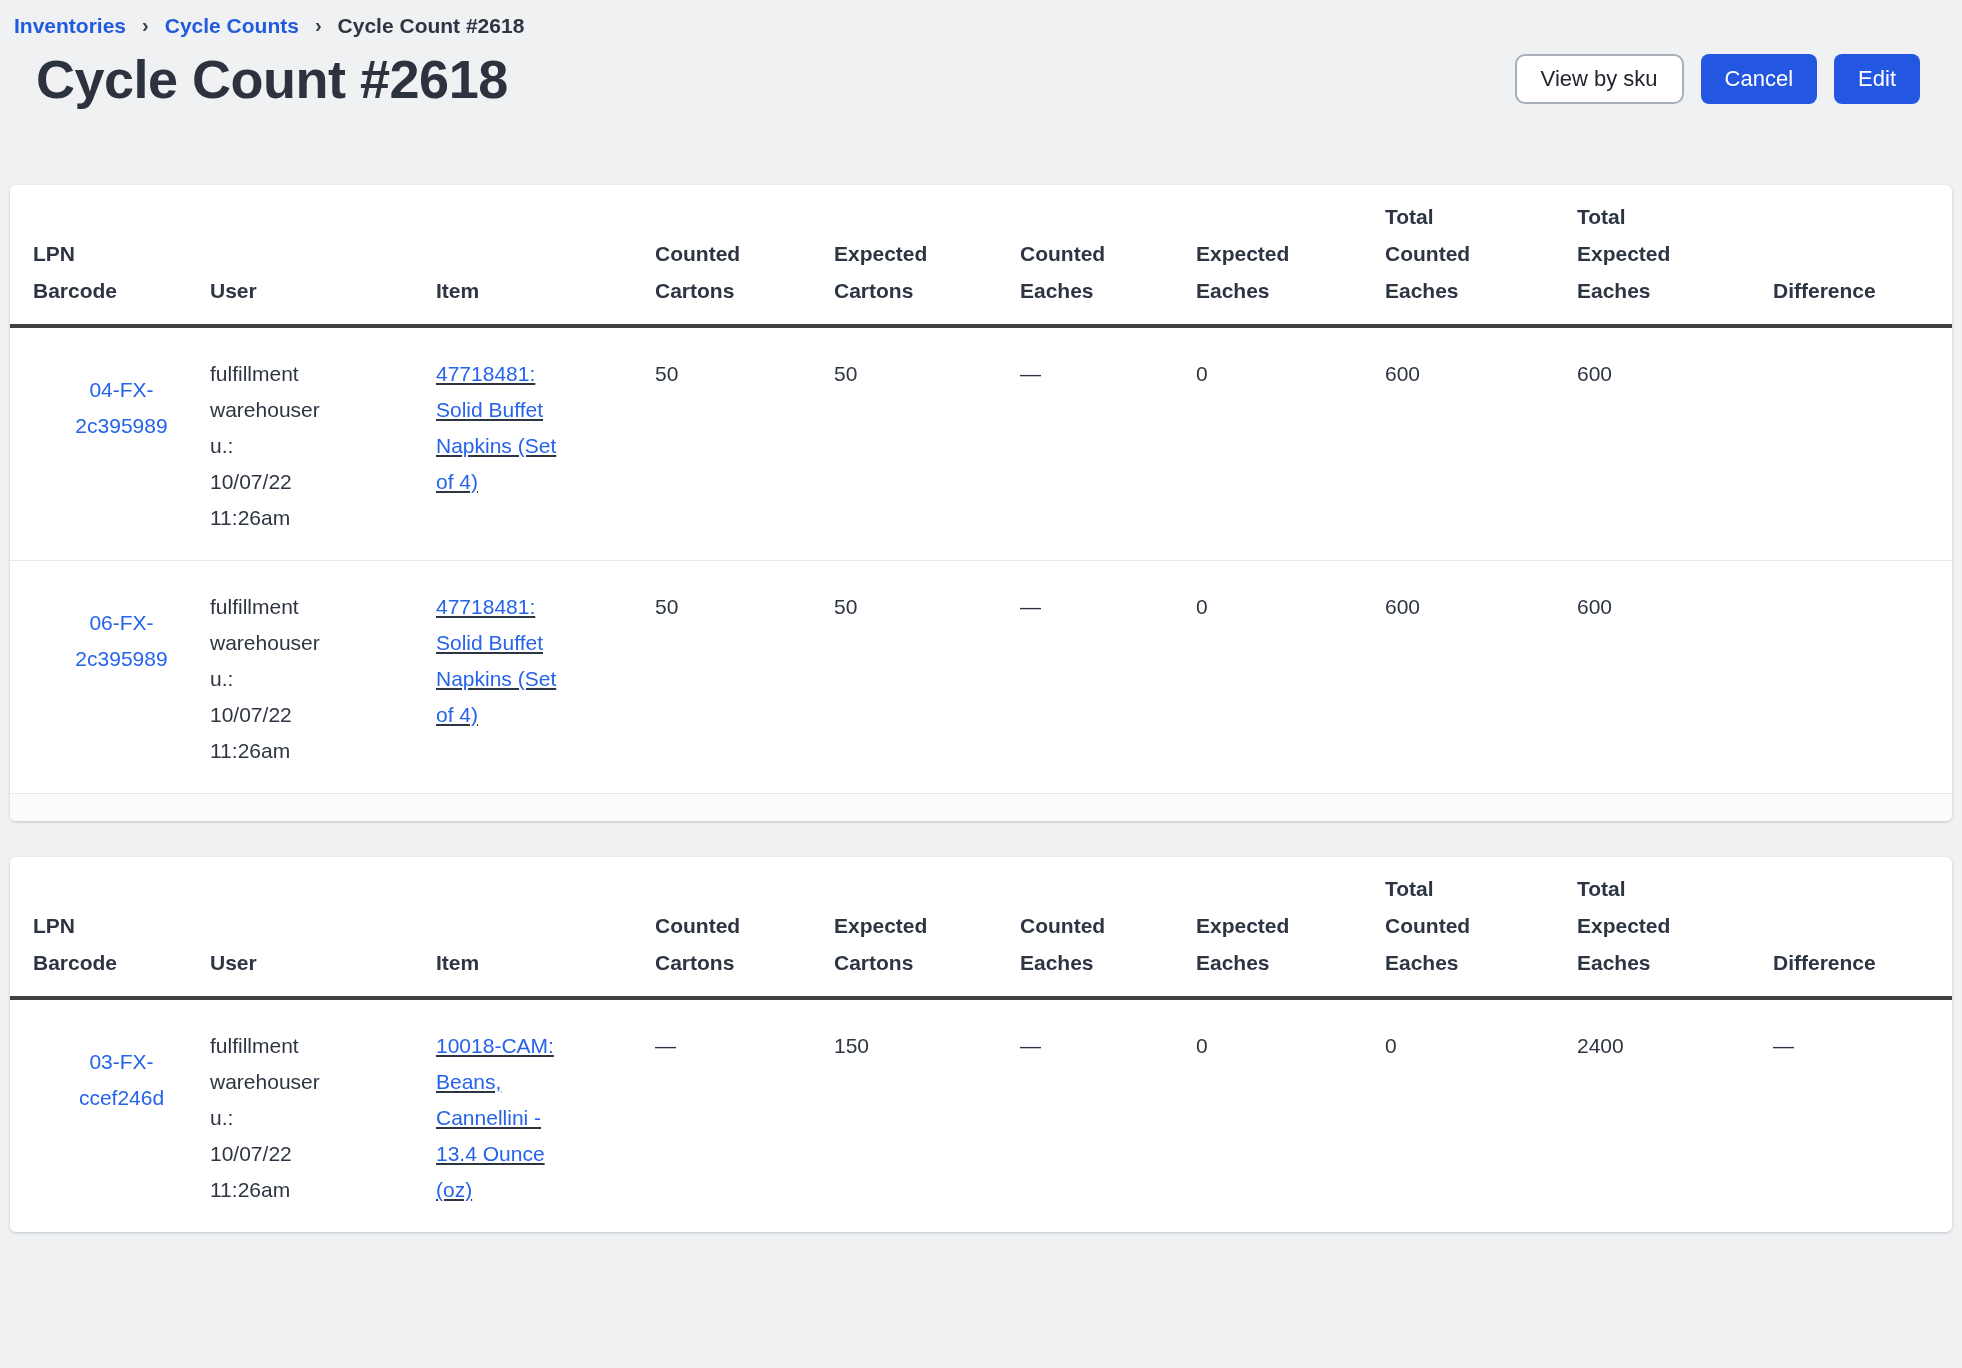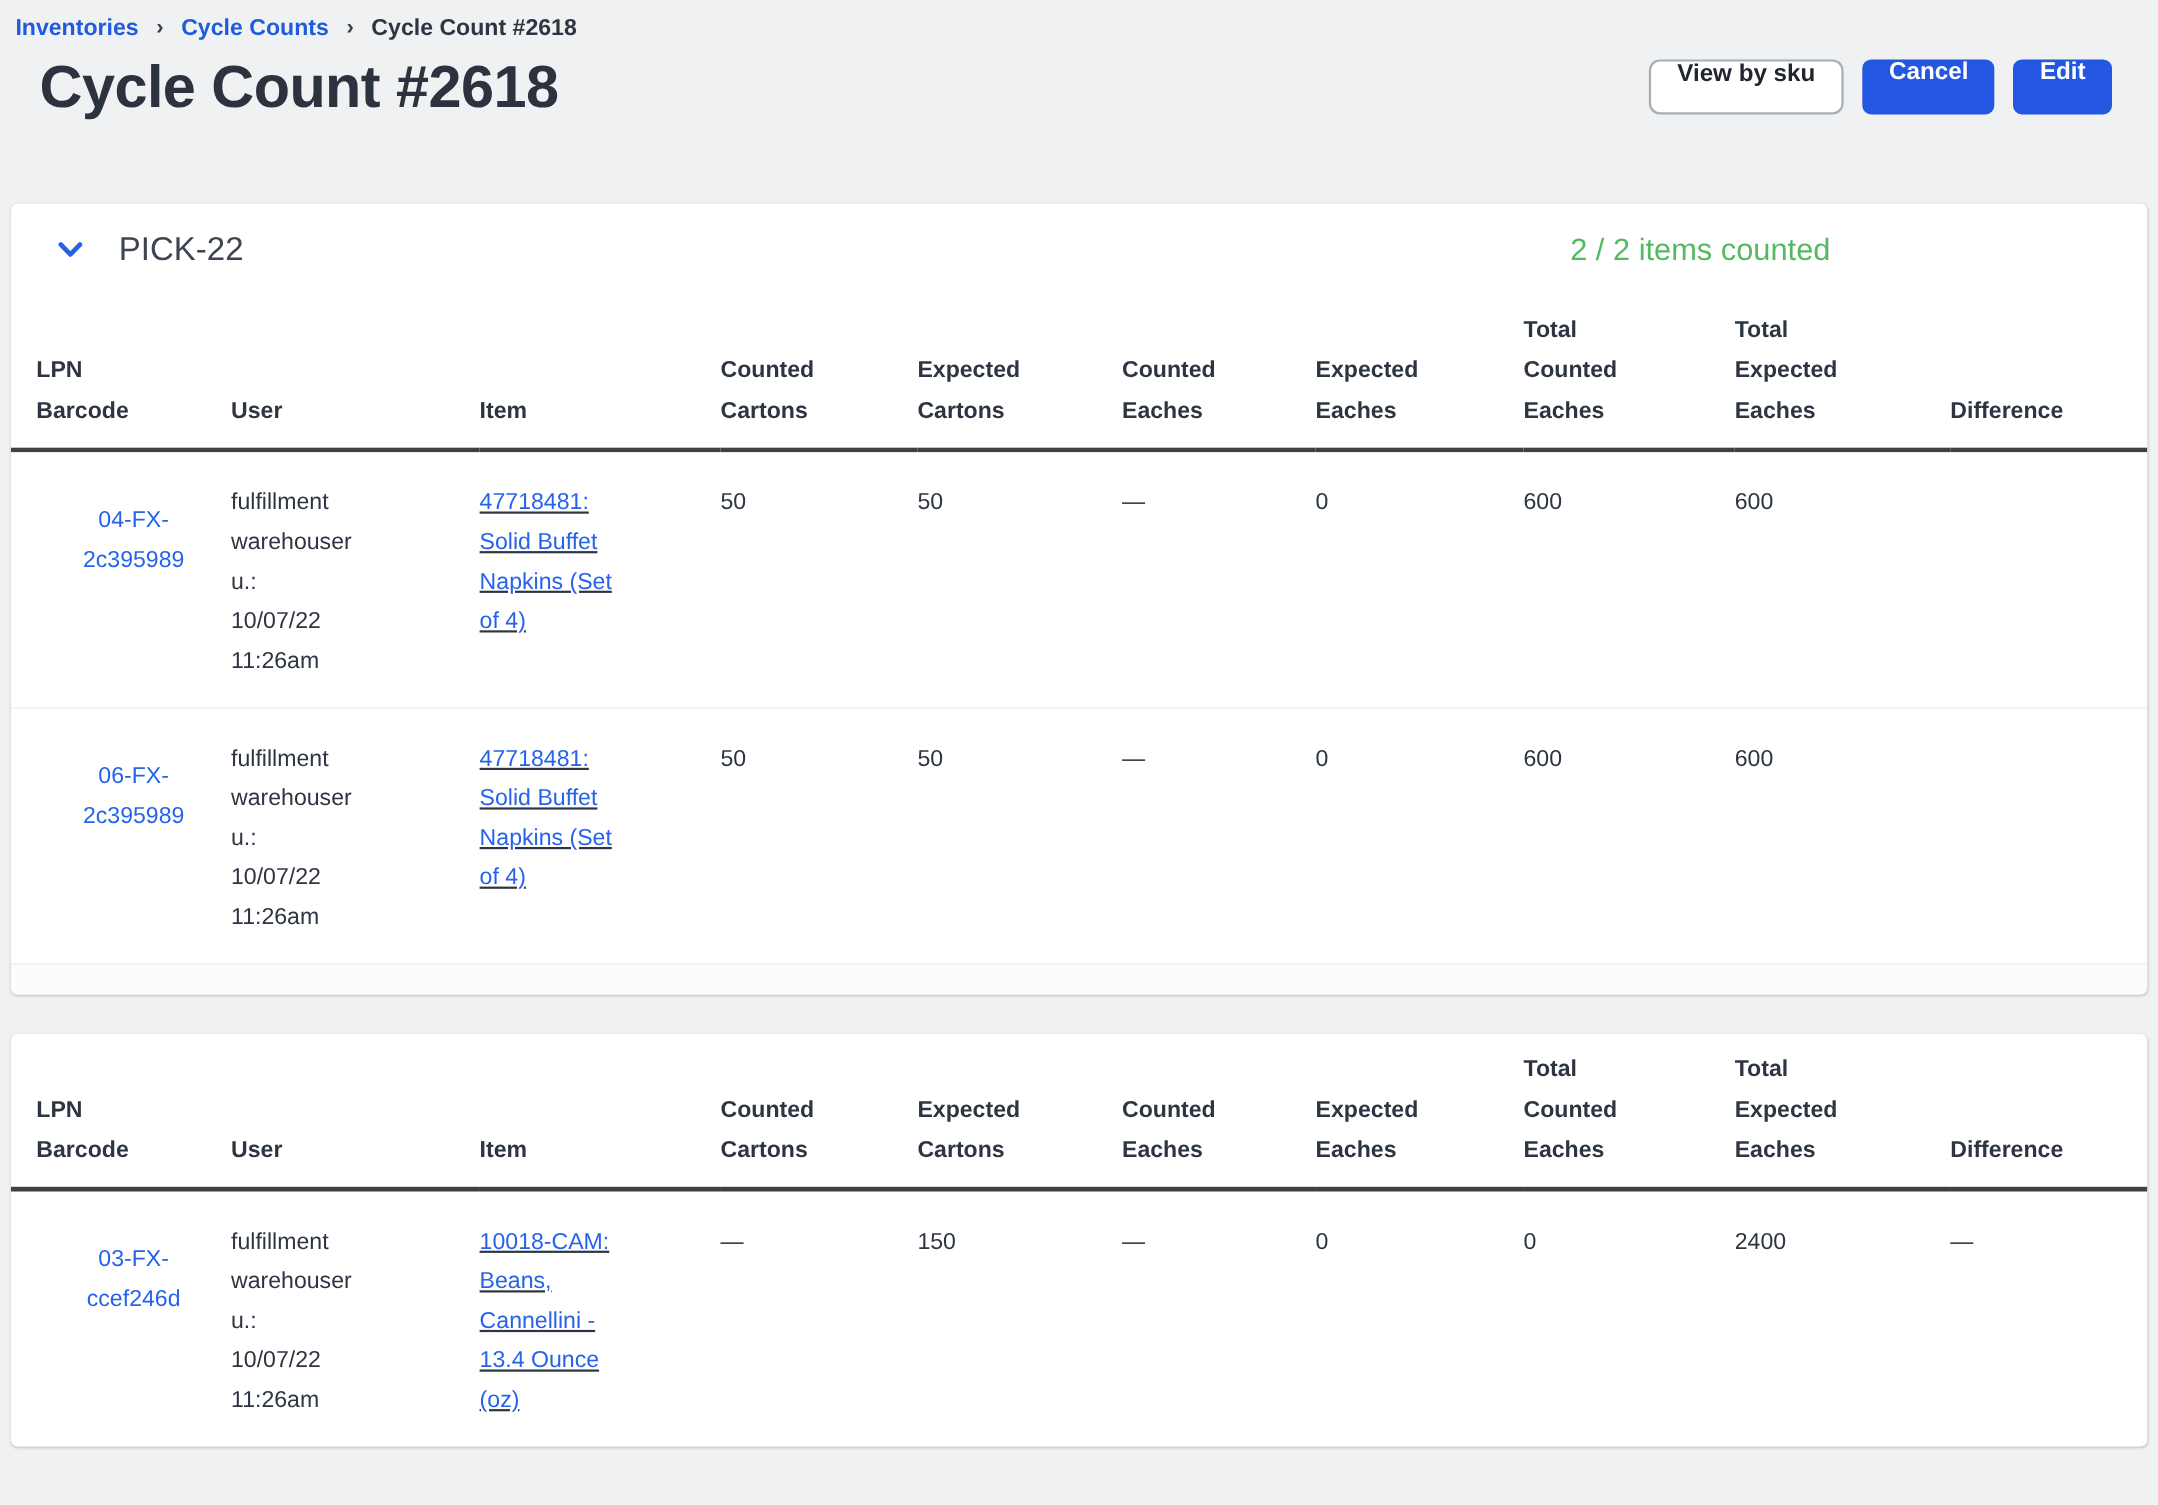--- a/index.html
+++ b/index.html
@@ -26,23 +26,23 @@
     display: flex; align-items: center;
     margin: 0 32px 73px 26px;
   }
   h1.page-title {
     font-size: 54px; font-weight: 600; color: #2c323e;
     line-height: 66px; letter-spacing: -0.5px;
   }
   .actions { margin-left: auto; display: flex; align-items: center; gap: 17px; }
   .btn {
     font-family: inherit; font-size: 22px; line-height: 1;
-    height: 50px; display: inline-flex; align-items: flex-start; gap: 12px;
+    height: 50px; display: inline-flex; align-items: center; gap: 12px;
     padding: 0 24px; border: none; border-radius: 8px; cursor: pointer;
-    font-weight: 700; white-space: nowrap;
+    font-weight: 400; white-space: nowrap;
   }
   .btn-outline { background: #ffffff; color: #21252d; border: 2px solid #a8aeb6; border-radius: 10px; }
   .btn-gray { background: #d8dbe0; color: #2b3240; }
   .btn-blue { background: #2457e1; color: #ffffff; }
   .btn svg { flex: 0 0 auto; }
 
   
   #sections { margin-top: 0; }
   .card {
     background: #ffffff; border-radius: 6px;
@@ -105,147 +105,20 @@
     <button class="btn btn-blue">
       <span>Cancel</span>
     </button>
     <button class="btn btn-blue">
       <span>Edit</span>
     </button>
   </div>
 </div>
 
 <div id="sections">
-  <section class="card">
-    <div class="card-header">
-      <button class="chevron-btn">
-        <svg width="32" height="32" viewBox="0 0 24 24" fill="none">
-          <polyline points="5.5 8.5 12 15.2 18.5 8.5" stroke="#2563eb" stroke-width="3.2" stroke-linecap="round" stroke-linejoin="round"></polyline>
-        </svg>
-      </button>
-      <span class="section-title">PICK-22</span>
-      <span class="section-status" style="color: rgb(85, 184, 98);">2 / 2 items counted</span>
-    </div>
-    <table>
-      <colgroup>
-        <col style="width:200px">
-          <col style="width:226px">
-          <col style="width:219px">
-        <col style="width:179px">
-          <col style="width:186px">
-          <col style="width:176px">
-        <col style="width:189px">
-          <col style="width:192px">
-          <col style="width:196px">
-        <col>
-      </colgroup>
-      <thead>
-          <tr>
-            <th>
-              <div class="th-inner">LPN Barcode</div>
-            </th>
-            <th>
-              <div class="th-inner">User</div>
-            </th>
-            <th>
-              <div class="th-inner">Item</div>
-            </th>
-            <th>
-              <div class="th-inner">Counted Cartons</div>
-            </th>
-            <th>
-              <div class="th-inner">Expected Cartons</div>
-            </th>
-            <th>
-              <div class="th-inner">Counted Eaches</div>
-            </th>
-            <th>
-              <div class="th-inner">Expected Eaches</div>
-            </th>
-            <th>
-              <div class="th-inner">Total Counted Eaches</div>
-            </th>
-            <th>
-              <div class="th-inner">Total Expected Eaches</div>
-            </th>
-            <th>
-              <div class="th-inner">Difference</div>
-            </th>
-          </tr>
-        </thead>
-      <tbody>
-          <tr>
-            <td class="col-lpn_barcode">
-              <div class="cell-inner"><a href="#">04-FX-2c395989</a></div>
-            </td>
-            <td class="col-user">
-              <div class="cell-inner">fulfillment warehouser u.: 10/07/22 11:26am</div>
-            </td>
-            <td class="col-item">
-              <div class="cell-inner"><a href="#">47718481: Solid Buffet Napkins (Set of 4)</a></div>
-            </td>
-            <td class="col-counted_cartons">
-              <div class="cell-inner">50</div>
-            </td>
-            <td class="col-expected_cartons">
-              <div class="cell-inner">50</div>
-            </td>
-            <td class="col-counted_eaches">
-              <div class="cell-inner">—</div>
-            </td>
-            <td class="col-expected_eaches">
-              <div class="cell-inner">0</div>
-            </td>
-            <td class="col-total_counted_eaches">
-              <div class="cell-inner">600</div>
-            </td>
-            <td class="col-total_expected_eaches">
-              <div class="cell-inner">600</div>
-            </td>
-            <td class="col-difference">
-              <div class="cell-inner"></div>
-            </td>
-          </tr>
-          <tr>
-            <td class="col-lpn_barcode">
-              <div class="cell-inner"><a href="#">06-FX-2c395989</a></div>
-            </td>
-            <td class="col-user">
-              <div class="cell-inner">fulfillment warehouser u.: 10/07/22 11:26am</div>
-            </td>
-            <td class="col-item">
-              <div class="cell-inner"><a href="#">47718481: Solid Buffet Napkins (Set of 4)</a></div>
-            </td>
-            <td class="col-counted_cartons">
-              <div class="cell-inner">50</div>
-            </td>
-            <td class="col-expected_cartons">
-              <div class="cell-inner">50</div>
-            </td>
-            <td class="col-counted_eaches">
-              <div class="cell-inner">—</div>
-            </td>
-            <td class="col-expected_eaches">
-              <div class="cell-inner">0</div>
-            </td>
-            <td class="col-total_counted_eaches">
-              <div class="cell-inner">600</div>
-            </td>
-            <td class="col-total_expected_eaches">
-              <div class="cell-inner">600</div>
-            </td>
-            <td class="col-difference">
-              <div class="cell-inner"></div>
-            </td>
-          </tr>
-        </tbody>
-    </table>
-    <div class="card-footer"></div>
-  </section>
-
   <section class="card">
     <table>
       <colgroup>
         <col style="width:200px">
           <col style="width:226px">
           <col style="width:219px">
         <col style="width:179px">
           <col style="width:186px">
           <col style="width:176px">
         <col style="width:189px">
@@ -283,26 +156,144 @@
               <div class="th-inner">Total Expected Eaches</div>
             </th>
             <th>
               <div class="th-inner">Difference</div>
             </th>
           </tr>
         </thead>
       <tbody>
           <tr>
             <td class="col-lpn_barcode">
-              <div class="cell-inner"><a href="#">03-FX-ccef246d</a></div>
+              <div class="cell-inner"><a href="#">04-FX-2c395989</a></div>
             </td>
             <td class="col-user">
               <div class="cell-inner">fulfillment warehouser u.: 10/07/22 11:26am</div>
             </td>
             <td class="col-item">
+              <div class="cell-inner"><a href="#">47718481: Solid Buffet Napkins (Set of 4)</a></div>
+            </td>
+            <td class="col-counted_cartons">
+              <div class="cell-inner">50</div>
+            </td>
+            <td class="col-expected_cartons">
+              <div class="cell-inner">50</div>
+            </td>
+            <td class="col-counted_eaches">
+              <div class="cell-inner">—</div>
+            </td>
+            <td class="col-expected_eaches">
+              <div class="cell-inner">0</div>
+            </td>
+            <td class="col-total_counted_eaches">
+              <div class="cell-inner">600</div>
+            </td>
+            <td class="col-total_expected_eaches">
+              <div class="cell-inner">600</div>
+            </td>
+            <td class="col-difference">
+              <div class="cell-inner"></div>
+            </td>
+          </tr>
+          <tr>
+            <td class="col-lpn_barcode">
+              <div class="cell-inner"><a href="#">06-FX-2c395989</a></div>
+            </td>
+            <td class="col-user">
+              <div class="cell-inner">fulfillment warehouser u.: 10/07/22 11:26am</div>
+            </td>
+            <td class="col-item">
+              <div class="cell-inner"><a href="#">47718481: Solid Buffet Napkins (Set of 4)</a></div>
+            </td>
+            <td class="col-counted_cartons">
+              <div class="cell-inner">50</div>
+            </td>
+            <td class="col-expected_cartons">
+              <div class="cell-inner">50</div>
+            </td>
+            <td class="col-counted_eaches">
+              <div class="cell-inner">—</div>
+            </td>
+            <td class="col-expected_eaches">
+              <div class="cell-inner">0</div>
+            </td>
+            <td class="col-total_counted_eaches">
+              <div class="cell-inner">600</div>
+            </td>
+            <td class="col-total_expected_eaches">
+              <div class="cell-inner">600</div>
+            </td>
+            <td class="col-difference">
+              <div class="cell-inner"></div>
+            </td>
+          </tr>
+        </tbody>
+    </table>
+    <div class="card-footer"></div>
+  </section>
+
+  <section class="card">
+    <table>
+      <colgroup>
+        <col style="width:200px">
+          <col style="width:226px">
+          <col style="width:219px">
+        <col style="width:179px">
+          <col style="width:186px">
+          <col style="width:176px">
+        <col style="width:189px">
+          <col style="width:192px">
+          <col style="width:196px">
+        <col>
+      </colgroup>
+      <thead>
+          <tr>
+            <th>
+              <div class="th-inner">LPN Barcode</div>
+            </th>
+            <th>
+              <div class="th-inner">User</div>
+            </th>
+            <th>
+              <div class="th-inner">Item</div>
+            </th>
+            <th>
+              <div class="th-inner">Counted Cartons</div>
+            </th>
+            <th>
+              <div class="th-inner">Expected Cartons</div>
+            </th>
+            <th>
+              <div class="th-inner">Counted Eaches</div>
+            </th>
+            <th>
+              <div class="th-inner">Expected Eaches</div>
+            </th>
+            <th>
+              <div class="th-inner">Total Counted Eaches</div>
+            </th>
+            <th>
+              <div class="th-inner">Total Expected Eaches</div>
+            </th>
+            <th>
+              <div class="th-inner">Difference</div>
+            </th>
+          </tr>
+        </thead>
+      <tbody>
+          <tr>
+            <td class="col-lpn_barcode">
+              <div class="cell-inner"><a href="#">03-FX-ccef246d</a></div>
+            </td>
+            <td class="col-user">
+              <div class="cell-inner">fulfillment warehouser u.: 10/07/22 11:26am</div>
+            </td>
+            <td class="col-item">
               <div class="cell-inner"><a href="#">10018-CAM: Beans, Cannellini - 13.4 Ounce (oz)</a></div>
             </td>
             <td class="col-counted_cartons">
               <div class="cell-inner">—</div>
             </td>
             <td class="col-expected_cartons">
               <div class="cell-inner">150</div>
             </td>
             <td class="col-counted_eaches">
               <div class="cell-inner">—</div>

